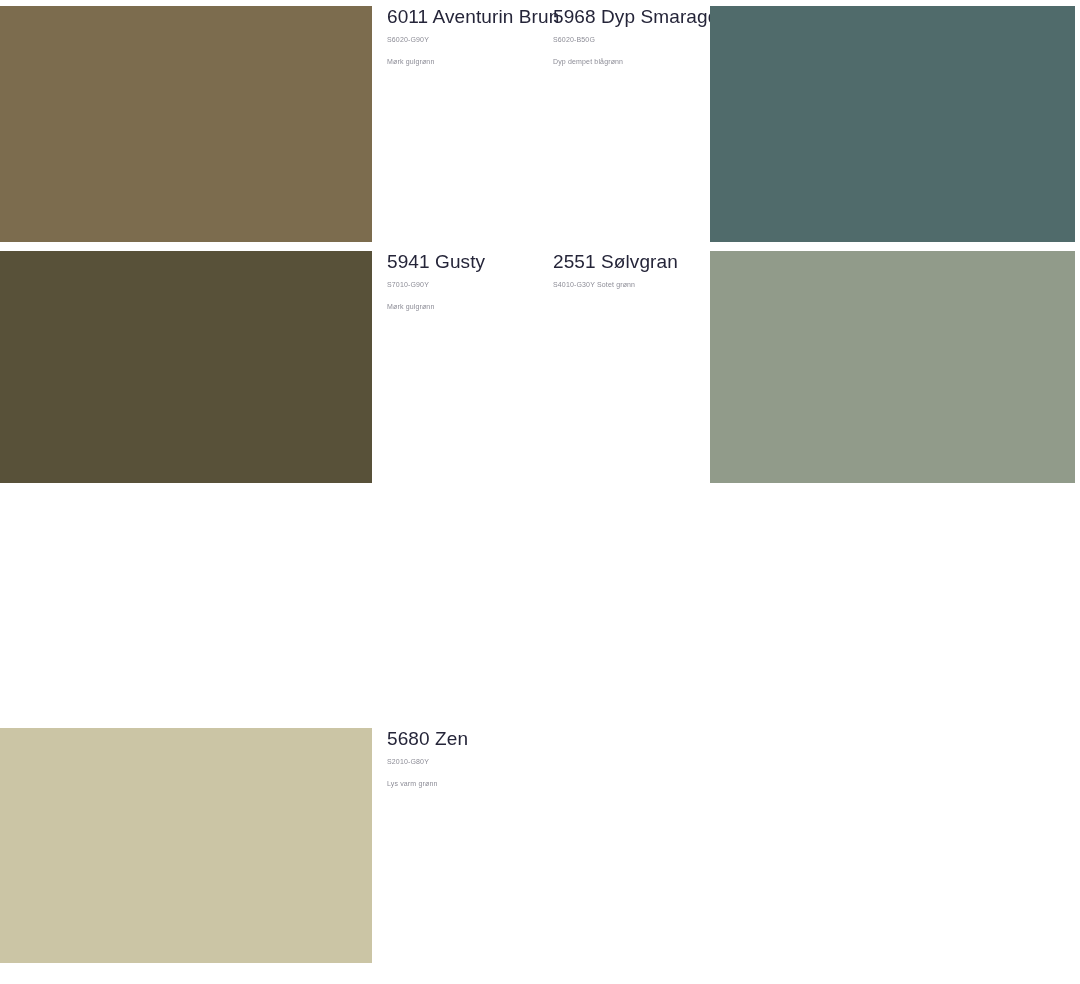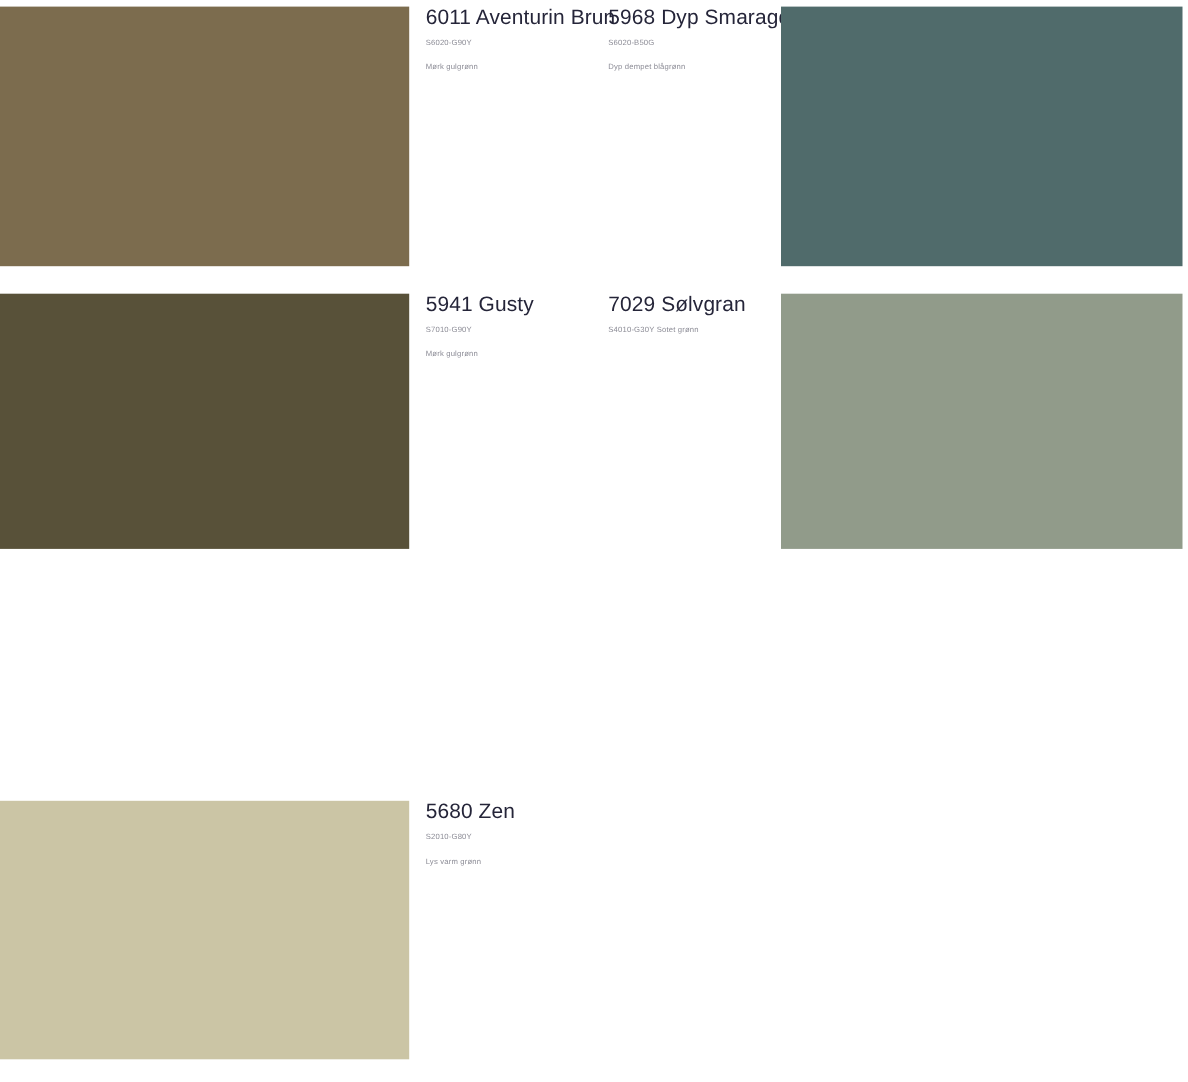--- a/index.html
+++ b/index.html
@@ -96,31 +96,31 @@
 
     <div class="info-block info-col-2">
       <div class="swatch-title">5968 Dyp Smaragd</div>
       <div class="swatch-code">S6020-B50G</div>
       <div class="swatch-desc">Dyp dempet blågrønn</div>
     </div>
 
     <div class="swatch swatch-right" style="height:236px; background:#506b6b;"></div>
   </div>
 
-  <div class="palette-row" style="top:251px; height:232px;margin-top:16px;">
+  <div class="palette-row" style="top:251px; height:232px;">
     <div class="swatch swatch-left" style="height:232px; background:#585139;"></div>
 
     <div class="info-block info-col-1">
       <div class="swatch-title">5941 Gusty</div>
       <div class="swatch-code">S7010-G90Y</div>
       <div class="swatch-desc">Mørk gulgrønn</div>
     </div>
 
     <div class="info-block info-col-2">
-      <div class="swatch-title">7029 Sølvgran</div>
+      <div class="swatch-title">2551 Sølvgran</div>
       <div class="swatch-code">S4010-G30Y Sotet grønn</div>
       <div class="swatch-desc"></div>
     </div>
 
     <div class="swatch swatch-right" style="height:232px; background:#919b8a;"></div>
   </div>
 
 
   <div class="palette-row" style="top:728px; height:235px;">
     <div class="swatch swatch-left" style="height:235px; background:#cbc5a5;"></div>

